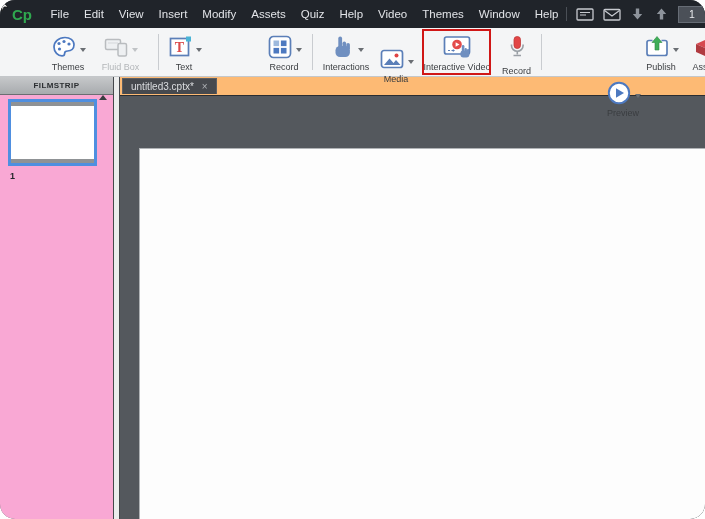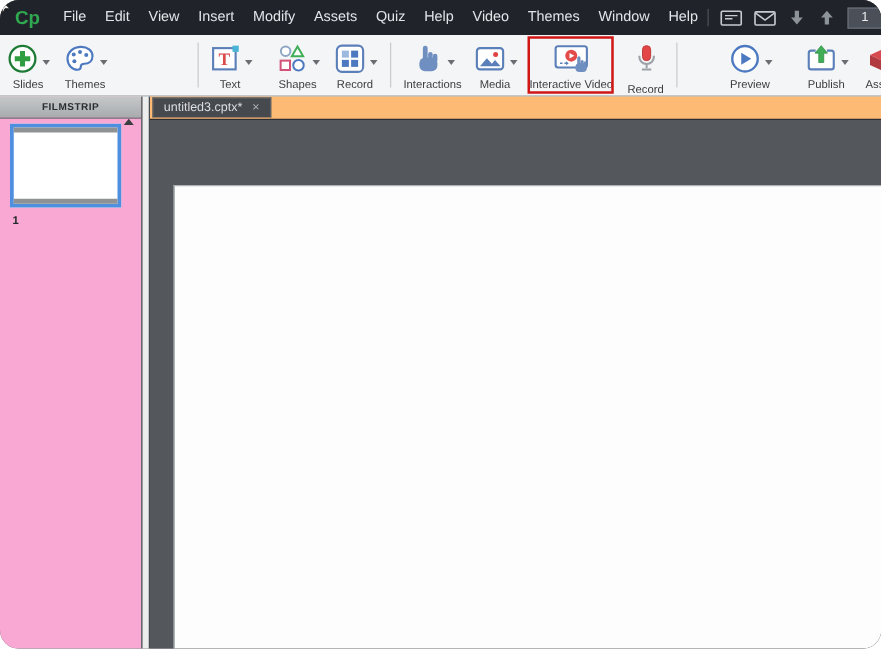--- a/index.html
+++ b/index.html
@@ -98,74 +98,63 @@
             <path d="M5.8 12.5h3.4V7h3L7.5 1.5 2.8 7h3z" fill="#8d939b"></path>
           </svg>
       </span>
       <div class="slide-input">1</div>
 
     </div>
   </div>
 
   <div class="toolbar">
 
-    <div class="tool" style="left:0;width:45px;">
-      <div class="ic">
-          <svg width="26" height="26" viewBox="0 0 26 26">
-            <circle cx="13" cy="13" r="10.3" fill="#fff" stroke="#1e7b36" stroke-width="1.8"></circle>
-            <path d="M13 6.8v12.4M6.8 13h12.4" stroke="#2f9e41" stroke-width="4"></path>
-          </svg>
-          <span class="chev"></span>
-        </div>
-      <span class="lbl">Slides</span>
-    </div>
 
     <div class="tool" style="left:45px;width:46px;">
       <div class="ic">
           <svg width="26" height="26" viewBox="0 0 26 26">
             <path d="M14 3.5C7.5 3.5 3 7.8 3 13c0 5.2 4 8.8 8 8.8 2.2 0 2.6-1.4 2.6-2.4 0-1.5 1.1-2.4 3-2.4 3.6 0 6.4-2.2 6.4-6.2 0-4.6-4.2-7.3-9-7.3z" fill="#fff" stroke="#4d79c0" stroke-width="1.7"></path>
             <g fill="#4d79c0">
               <circle cx="8" cy="9.5" r="1.6"></circle>
               <circle cx="13" cy="7.5" r="1.6"></circle>
               <circle cx="18" cy="10" r="1.6"></circle>
               <circle cx="8.5" cy="15" r="1.6"></circle>
             </g>
           </svg>
           <span class="chev"></span>
         </div>
       <span class="lbl">Themes</span>
     </div>
 
+    <div class="tool disabled" style="left:92px;width:57px;">
+      <div class="ic">
+          <svg width="26" height="26" viewBox="0 0 26 26">
+            <rect x="2.5" y="5.5" width="15" height="10" rx="1.5" fill="#eef0f2" stroke="#b9bcbf" stroke-width="1.5"></rect>
+            <line x1="5" y1="9" x2="15" y2="9" stroke="#d4d7da" stroke-width="1"></line>
+            <rect x="15" y="9.5" width="8.5" height="12.5" rx="1.5" fill="#eef0f2" stroke="#b9bcbf" stroke-width="1.5"></rect>
+          </svg>
+          <span class="chev"></span>
+        </div>
+      <span class="lbl">Fluid Box</span>
+    </div>
 
     <div class="tb-sep" style="left:158px;"></div>
 
     <div class="tool" style="left:162px;width:44px;">
       <div class="ic">
           <svg width="26" height="26" viewBox="0 0 26 26">
             <rect x="3.5" y="4.5" width="18" height="17" fill="#fff" stroke="#5b7fb8" stroke-width="1.7"></rect>
             <rect x="19" y="2.5" width="5" height="5" fill="#49b4d6"></rect>
             <text x="12.5" y="18" font-size="14" font-weight="bold" fill="#d94a4a" text-anchor="middle" font-family="Liberation Serif, serif">T</text>
           </svg>
           <span class="chev"></span>
         </div>
       <span class="lbl">Text</span>
     </div>
 
-    <div class="tool" style="left:208px;width:60px;">
-      <div class="ic">
-          <svg width="26" height="26" viewBox="0 0 26 26">
-            <circle cx="7.5" cy="7" r="3.8" fill="#fff" stroke="#8fa6c5" stroke-width="1.6"></circle>
-            <path d="M17 3.2 21.5 11h-9z" fill="#fff" stroke="#3fae57" stroke-width="1.6"></path>
-            <rect x="3.5" y="14.5" width="7.5" height="7.5" fill="#fff" stroke="#d2527a" stroke-width="1.6"></rect>
-            <circle cx="17.8" cy="18.2" r="4.2" fill="#fff" stroke="#4d79c0" stroke-width="1.6"></circle>
-          </svg>
-          <span class="chev"></span>
-        </div>
-      <span class="lbl">Shapes</span>
-    </div>
 
     <div class="tool" style="left:260px;width:48px;">
       <div class="ic">
           <svg width="26" height="26" viewBox="0 0 26 26">
             <rect x="2.5" y="2.5" width="21" height="21" rx="4" fill="#fff" stroke="#5b7fb8" stroke-width="1.7"></rect>
             <rect x="6.5" y="6.5" width="5.6" height="5.6" fill="#9db9dd"></rect>
             <rect x="13.9" y="6.5" width="5.6" height="5.6" fill="#4d79c0"></rect>
             <rect x="6.5" y="13.9" width="5.6" height="5.6" fill="#4d79c0"></rect>
             <rect x="13.9" y="13.9" width="5.6" height="5.6" fill="#4d79c0"></rect>
           </svg>
@@ -184,21 +173,21 @@
               <rect x="13.5" y="7.5" width="3.6" height="8" rx="1.8"></rect>
               <rect x="17.3" y="9" width="3.6" height="7" rx="1.8"></rect>
               <rect x="6.5" y="12" width="14.4" height="11" rx="4.5"></rect>
             </g>
           </svg>
           <span class="chev"></span>
         </div>
       <span class="lbl">Interactions</span>
     </div>
 
-    <div class="tool" style="left:370px;width:52px;">
+    <div class="tool" style="left:370px;width:52px;margin-top:12px;">
       <div class="ic">
           <svg width="26" height="26" viewBox="0 0 26 26">
             <rect x="2.5" y="4.5" width="21" height="17" rx="2.5" fill="#fff" stroke="#5b7fb8" stroke-width="1.7"></rect>
             <path d="M5 19l5.5-6.5 4 4.5 2.5-3 4.5 5z" fill="#5b7fb8"></path>
             <circle cx="17.5" cy="9.5" r="2" fill="#e04444"></circle>
           </svg>
           <span class="chev"></span>
         </div>
       <span class="lbl">Media</span>
     </div>
@@ -231,21 +220,21 @@
             <line x1="13.3" y1="17.5" x2="13.3" y2="20.5" stroke="#9aa0a6" stroke-width="1.6"></line>
             <line x1="9.5" y1="21.5" x2="17" y2="21.5" stroke="#9aa0a6" stroke-width="1.6"></line>
           </svg>
         </div>
       <span class="lbl">Record</span>
     </div>
 
     <div class="tb-sep" style="left:541px;"></div>
 
 
-    <div class="tool" style="left:576px;width:48px;">
+    <div class="tool" style="left:599px;width:48px;margin-top:46px;">
       <div class="ic">
           <svg width="26" height="26" viewBox="0 0 26 26">
             <circle cx="13" cy="13" r="10.2" fill="#fff" stroke="#4d79c0" stroke-width="1.9"></circle>
             <path d="M10 8.2v9.6l8-4.8z" fill="#4d79c0"></path>
           </svg>
           <span class="chev"></span>
         </div>
       <span class="lbl">Preview</span>
     </div>
 

